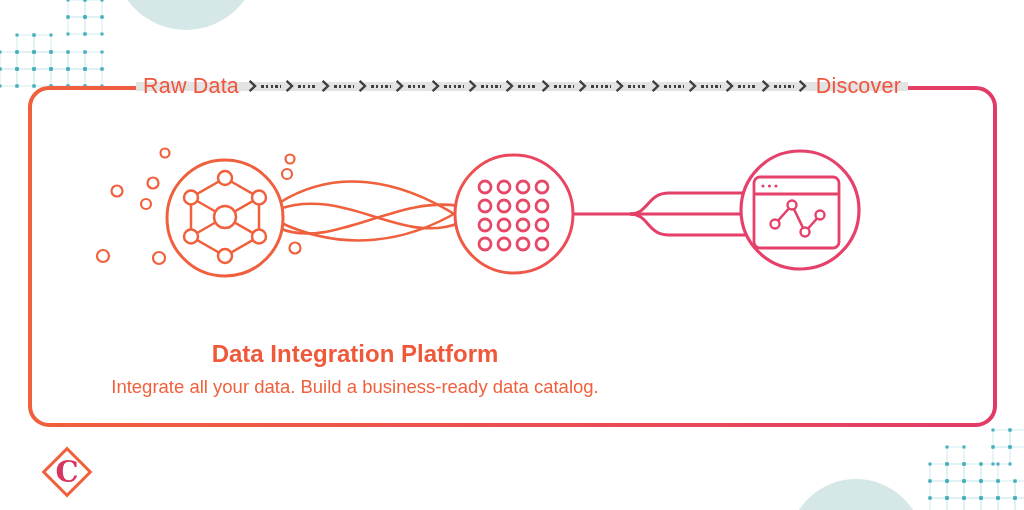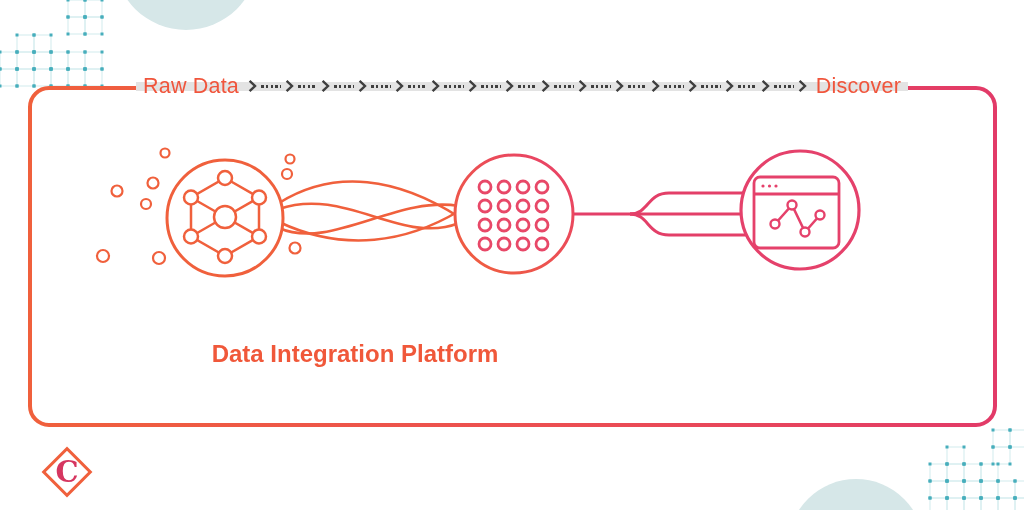--- a/index.html
+++ b/index.html
@@ -401,20 +401,21 @@
         <div class="dots"></div>
         <svg class="chev" width="9" height="14" viewBox="0 0 9 14">
           <polyline points="1.6,1.8 7,7 1.6,12.2" fill="none" stroke="#3F3F3F" stroke-width="2.4"></polyline>
         </svg>
       </div>
     <span class="flow-label">Discover</span>
   </div>
 
   <div class="caption caption-integration">
     <div class="caption-title">Data Integration Platform</div>
+    <div class="caption-sub">Integrate all your data. Build a business-ready data catalog.</div>
   </div>
 
   <div class="logo">
     <div class="logo-diamond"></div>
     <span class="logo-letter">C</span>
   </div>
 
 </div>
 
 </body></html>

